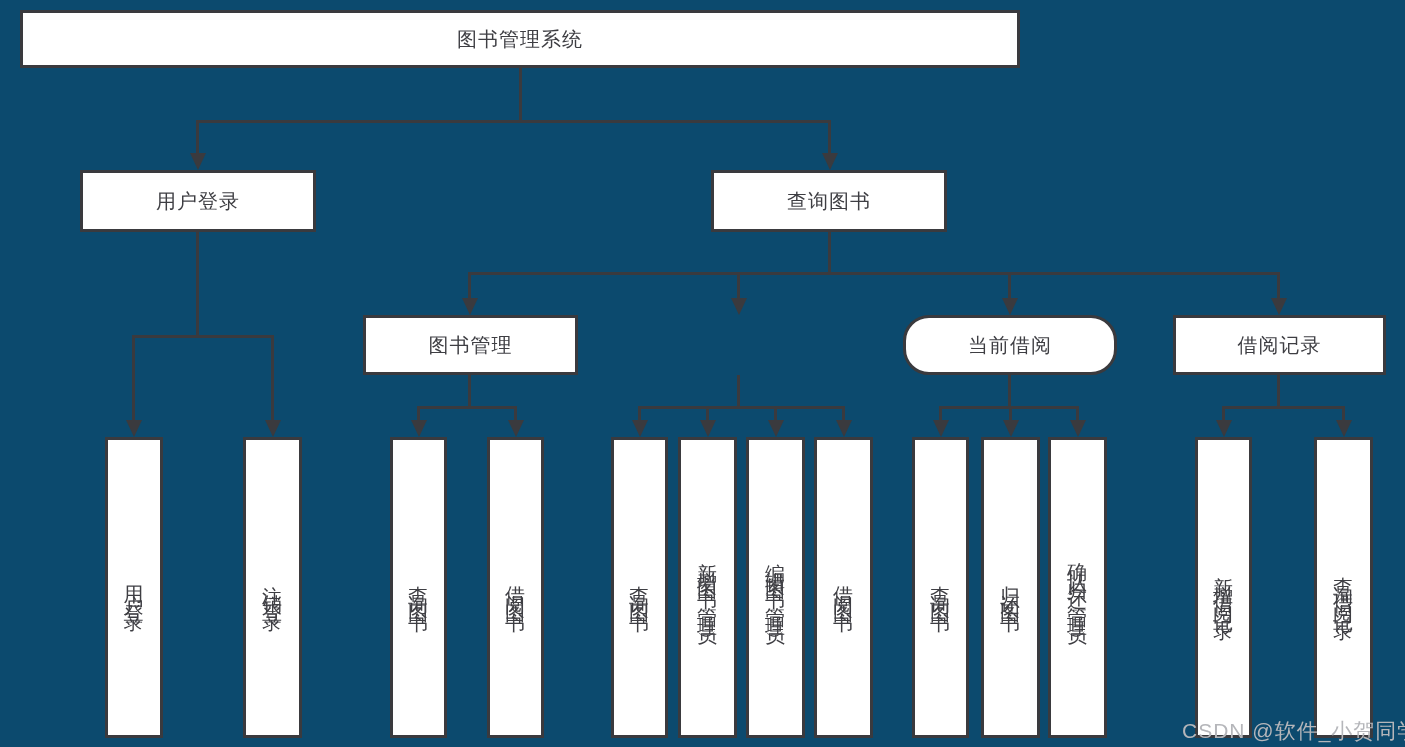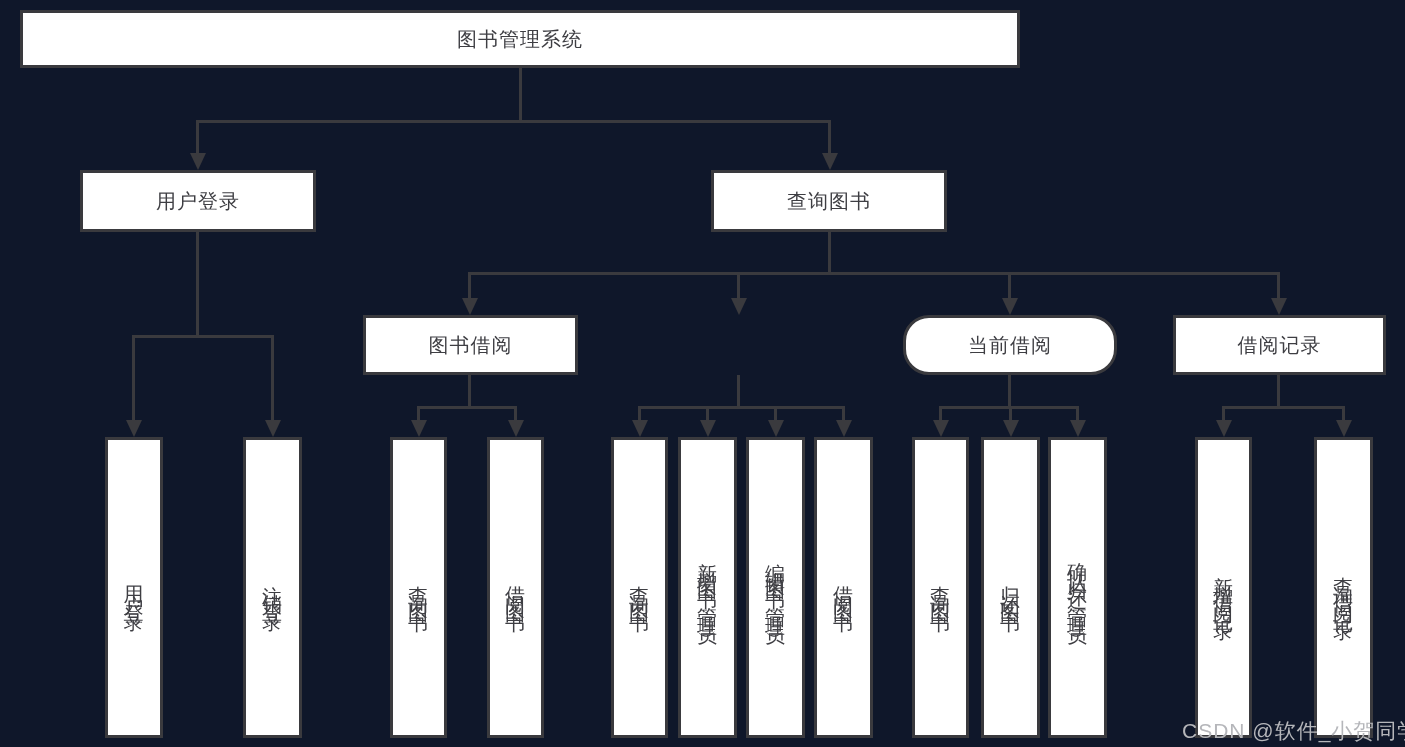--- a/index.html
+++ b/index.html
@@ -6,21 +6,21 @@
     --line:#3a3a3e;
     --text:#3e3e43;
     --wm:#b5b6ba;
   }
   *{margin:0;padding:0;box-sizing:border-box;}
   html,body{background:#ffffff;}
   body{font-family:"Liberation Sans", sans-serif;}
   .canvas{
     position:relative;
     width:1405px;height:747px;
-    background:#0f172a;
+    background:#0c4a6e;
     overflow:hidden;
   }
   
   .hbox{
     position:absolute;
     background:#fff;
     border:3px solid var(--line);
     display:flex;align-items:center;justify-content:center;
     font-size:20px;color:var(--text);
     letter-spacing:1px;
@@ -76,21 +76,21 @@
 
   <div class="hbox" style="left:80px;top:170px;width:236px;height:62px;">
     <span>用户登录</span>
   </div>
 
   <div class="hbox" style="left:711px;top:170px;width:236px;height:62px;">
     <span>查询图书</span>
   </div>
 
   <div class="hbox" style="left:363px;top:315px;width:215px;height:60px;">
-    <span>图书借阅</span>
+    <span>图书管理</span>
   </div>
 
 
   <div class="hbox" style="left:903px;top:315px;width:214px;height:60px;border-radius:26px;">
     <span>当前借阅</span>
   </div>
 
   <div class="hbox" style="left:1173px;top:315px;width:213px;height:60px;">
     <span>借阅记录</span>
   </div>

